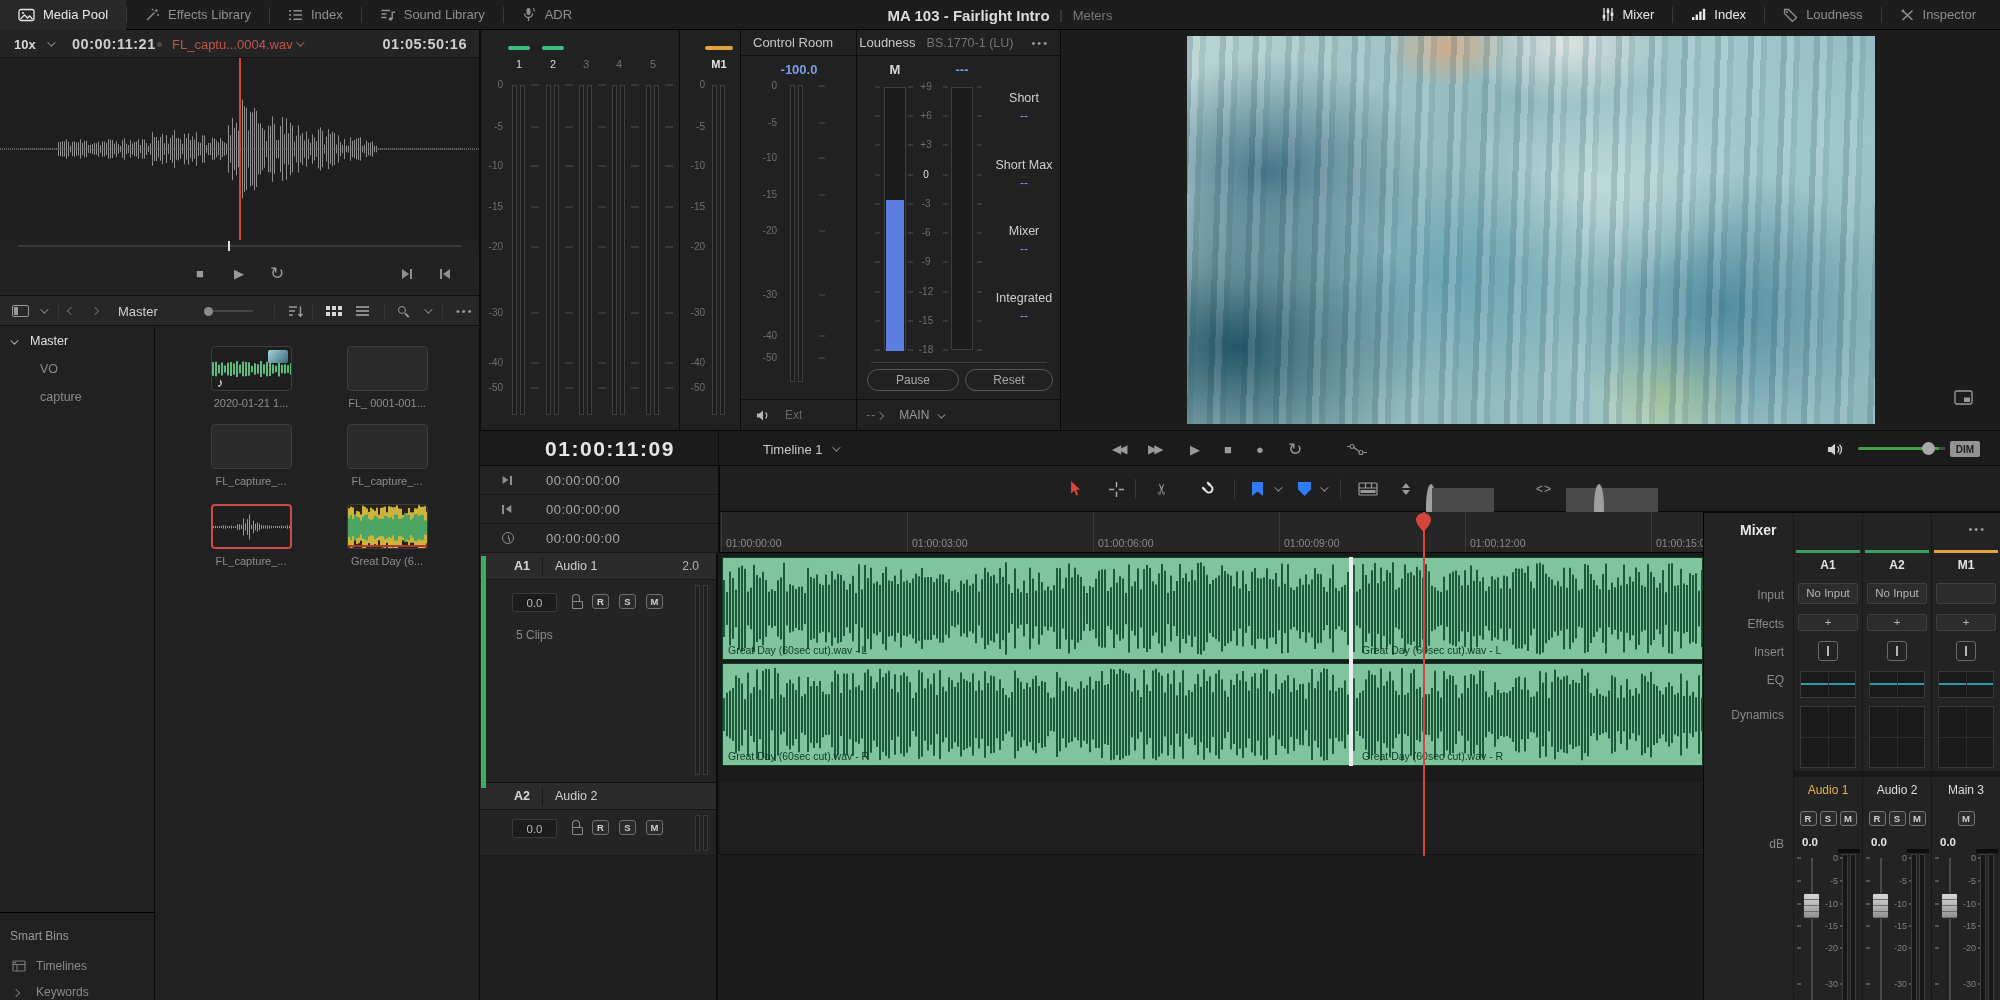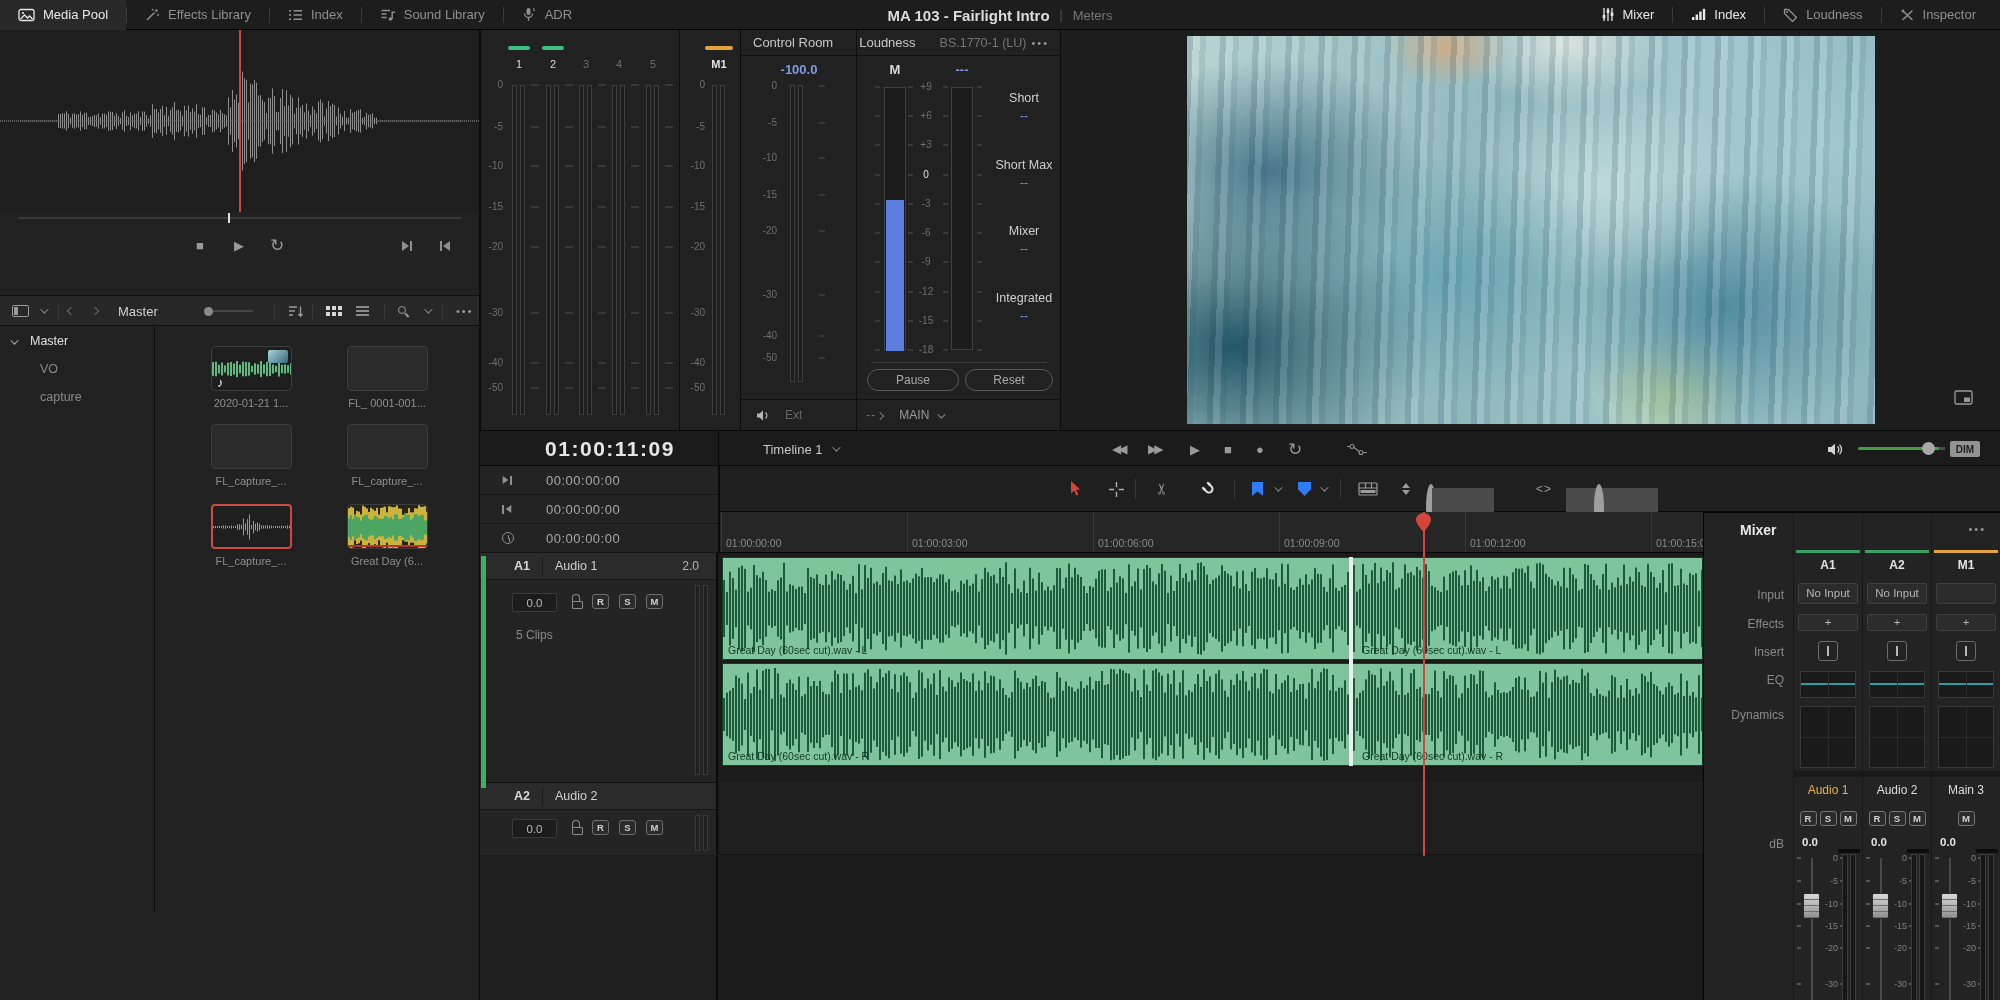--- a/index.html
+++ b/index.html
@@ -279,20 +279,35 @@
               <path d="M3 3 L12 11.5 M12 3 L3 11.5"></path>
               <circle cx="3" cy="3" r="1.4" fill="currentColor" stroke="none"></circle>
             </svg>
           </span>
         <span>Inspector</span>
       </div>
     </div>
   </header>
 
   <section id="preview">
+    <div class="pv-head">
+      <span class="pv-zoom">10x</span>
+      <span style="left:47px">
+          <i class="chev"></i>
+        </span>
+      <span class="pv-tc">00:00:11:21</span>
+      <span style="left:157px">
+          <i style="width:5px;height:5px;border-radius:50%;background:#4a4a4a;display:inline-block"></i>
+        </span>
+      <span class="pv-clip">FL_captu...0004.wav</span>
+      <span style="left:296px">
+          <i class="chev" style="border-color:#9a6a64"></i>
+        </span>
+      <span class="pv-dur">01:05:50:16</span>
+    </div>
     <div class="pv-wave">
       <div id="pv-wave-svg">
           <svg width="480" height="182" viewBox="0 0 480 182">
             <g fill="#8f8f8f">
               <rect x="0" y="90.4" width="1" height="1.2"></rect>
               <rect x="2" y="90.4" width="1" height="1.2"></rect>
               <rect x="4" y="90.4" width="1" height="1.2"></rect>
               <rect x="6" y="90.4" width="1" height="1.2"></rect>
               <rect x="8" y="90.4" width="1" height="1.2"></rect>
               <rect x="10" y="90.4" width="1" height="1.2"></rect>
@@ -605,20 +620,37 @@
       <span style="position:absolute;left:30px;color:#e0e0e0;font-size:12.5px">Master</span>
     </div>
     <div class="bin-row">
       <span style="position:absolute;left:40px;color:#8a8a8a;font-size:12.5px">VO</span>
     </div>
     <div class="bin-row">
       <span style="position:absolute;left:40px;color:#8a8a8a;font-size:12.5px">capture</span>
     </div>
   </aside>
 
+  <div id="smartbins">
+    <div style="position:absolute;left:10px;top:16px;color:#9a9a9a;font-size:12px">Smart Bins</div>
+    <div style="position:absolute;left:0;top:40px;width:155px;height:26px;display:flex;align-items:center">
+      <span style="position:absolute;left:12px">
+          <svg width="14" height="12" viewBox="0 0 14 12" stroke="#777" fill="none" stroke-width="1.2">
+            <rect x="1" y="1" width="12" height="10" rx="1"></rect>
+            <path d="M1 4.5 H13 M5 4.5 V11"></path>
+            <rect x="2.2" y="2" width="2" height="1.4" fill="#777" stroke="none"></rect>
+          </svg>
+        </span>
+      <span style="position:absolute;left:36px;color:#8a8a8a">Timelines</span>
+    </div>
+    <div style="position:absolute;left:0;top:66px;width:155px;height:26px;display:flex;align-items:center">
+      <span style="position:absolute;left:13px"><i class="chev r" style="border-color:#777"></i></span>
+      <span style="position:absolute;left:36px;color:#8a8a8a">Keywords</span>
+    </div>
+  </div>
 
   <section id="clipgrid">
       <div class="tile" style="position: absolute; left: 55px; top: 19px; width: 81px; height: 45px; background: rgb(30, 30, 30);">
         <div style="position: absolute; left: 0px; top: 13px;">
           <svg width="81" height="18" viewBox="0 0 81 18">
             <g fill="#5fba7f">
               <rect x="0" y="2.1" width="2" height="13.7"></rect>
               <rect x="3" y="1.7" width="2" height="14.6"></rect>
               <rect x="6" y="4.7" width="2" height="8.7"></rect>
               <rect x="9" y="2.5" width="2" height="13.0"></rect>
@@ -897,21 +929,21 @@
       <div class="m-bars" style="position: absolute; left: 231px; top: 55px; height: 330px;">
         <i style="height:330px"></i>
         <i style="height:330px"></i>
       </div>
     </section>
 
   <section id="controlroom">
     <div class="cr-head">
       <span style="margin-left:12px;color:#c8c8c8;font-size:13px">Control Room</span>
       <span style="margin-left:26px;color:#c8c8c8;font-size:13px">Loudness</span>
-      <span style="margin-left:24px;color:#757575;font-size:12.5px">BS.1770-1 (LU)</span>
+      <span style="margin-left:11px;color:#757575;font-size:12.5px">BS.1770-1 (LU)</span>
       <span class="dots" style="margin-left:auto;margin-right:12px">•••</span>
     </div>
     <div class="cr-vdiv"></div>
 
     <div class="cr-val" style="left:18px;top:32px;width:80px">-100.0</div>
     <div id="cr-scale"></div>
     <div class="m-bars" style="left:49px;top:55px;height:297px">
         <i style="height:297px"></i>
         <i style="height:297px"></i>
       </div>

